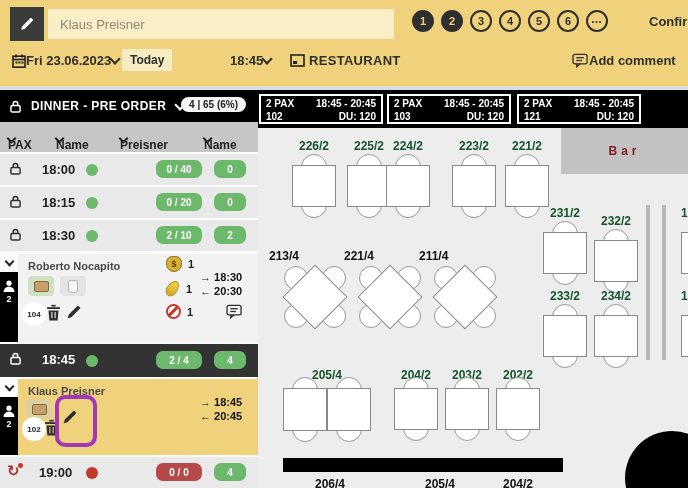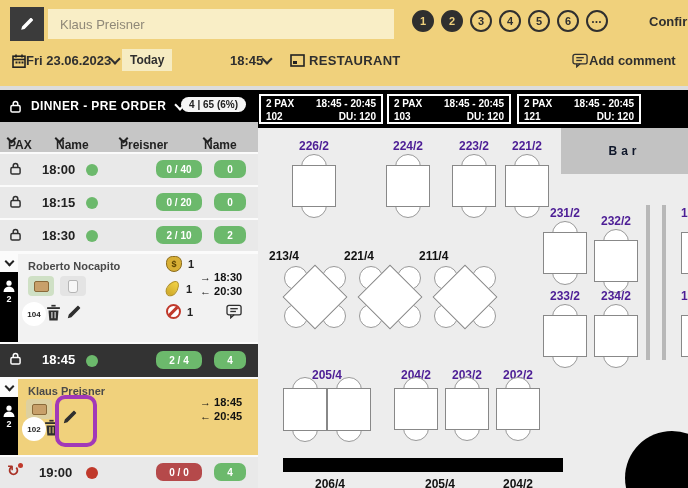--- a/index.html
+++ b/index.html
@@ -73,23 +73,23 @@
        color:#5c4300;font-size:9px;font-weight:bold;display:flex;align-items:center;justify-content:center;}
   .corn{width:9px;height:15px;background:linear-gradient(#f2d245,#cfa92a);border:1px solid #b08f20;
        border-radius:50% 50% 50% 50%/60% 60% 40% 40%;transform:rotate(35deg);}
   .nosmoke{width:15px;height:15px;border-radius:50%;border:2.5px solid #c0392b;box-sizing:border-box;position:relative;background:#fff;}
   .nosmoke::after{content:'';position:absolute;left:-1px;top:4px;width:12px;height:2.5px;background:#c0392b;transform:rotate(-45deg);}
   .arrtimes{position:absolute;left:200px;top:16px;font-size:11px;font-weight:bold;color:#111;line-height:14px;white-space:nowrap;}
   .purple-ring{position:absolute;left:55px;top:16px;width:34px;height:44px;border:4px solid #a238b8;border-radius:10px;}
   
   .floor{position:absolute;left:258px;top:128px;width:430px;height:360px;background:#ededed;overflow:hidden;}
   .barzone{position:absolute;left:303px;top:0;width:127px;height:46px;background:#c2c2c2;display:flex;
-       align-items:center;justify-content:center;font-size:12px;font-weight:bold;letter-spacing:4px;color:#0f172a;}
+       align-items:center;justify-content:center;font-size:12px;font-weight:bold;letter-spacing:4px;color:#7f1d1d;}
   .tbl{position:absolute;width:44px;height:42px;cursor:pointer;}
-  .tbl .lbl{position:absolute;top:-26px;left:0;width:100%;text-align:center;font-size:12px;font-weight:bold;color:#4c1d95;white-space:nowrap;}
+  .tbl .lbl{position:absolute;top:-26px;left:0;width:100%;text-align:center;font-size:12px;font-weight:bold;color:#14532d;white-space:nowrap;}
   .tbl .lbl.low{top:-20px;}
   .tbl .lbl.lft{text-align:left;}
   .chair{position:absolute;width:26px;height:26px;border-radius:50%;background:#fff;border:1.5px solid #999;box-sizing:border-box;}
   .chair.ct{top:-11px;left:9px;} .chair.cb{bottom:-11px;left:9px;}
   .surface{position:absolute;left:0;top:0;width:44px;height:42px;background:#fff;border:1.5px solid #888;box-sizing:border-box;}
   .tbl.dbl{width:88px;height:43px;}
   .tbl.dbl .surface{width:88px;height:43px;}
   .tbl.dbl .mid{position:absolute;left:43px;top:0;width:1.5px;height:43px;background:#888;}
   .tbl.dbl .chair.ct2{top:-11px;left:53px;} .tbl.dbl .chair.cb2{bottom:-11px;left:53px;}
   .dtbl{position:absolute;width:66px;height:66px;cursor:pointer;}
@@ -384,20 +384,26 @@
 
   <div class="floor">
     <div class="barzone">Bar</div>
 
     <div class="tbl" style="left:34px;top:37px;">
       <div class="lbl">226/2</div>
       <div class="chair ct"></div>
         <div class="chair cb"></div>
         <div class="surface"></div>
     </div>
+    <div class="tbl" style="left:89px;top:37px;">
+      <div class="lbl">225/2</div>
+      <div class="chair ct"></div>
+        <div class="chair cb"></div>
+        <div class="surface"></div>
+    </div>
     <div class="tbl" style="left:128px;top:37px;">
       <div class="lbl">224/2</div>
       <div class="chair ct"></div>
         <div class="chair cb"></div>
         <div class="surface"></div>
     </div>
     <div class="tbl" style="left:194px;top:37px;">
       <div class="lbl">223/2</div>
       <div class="chair ct"></div>
         <div class="chair cb"></div>

